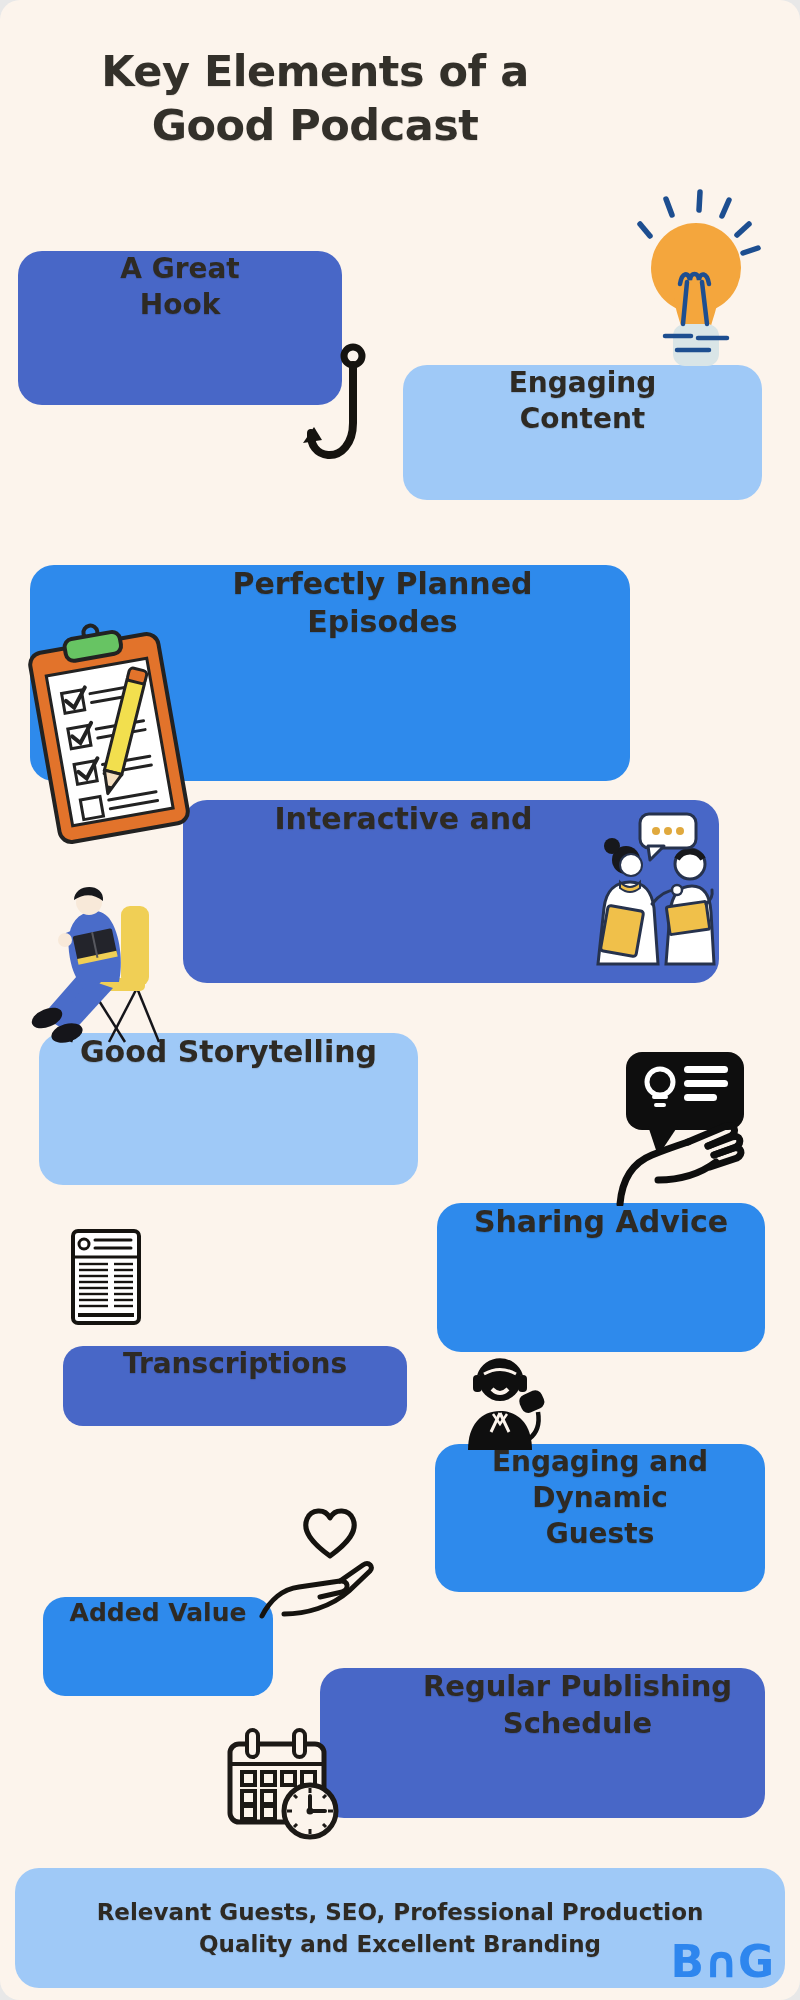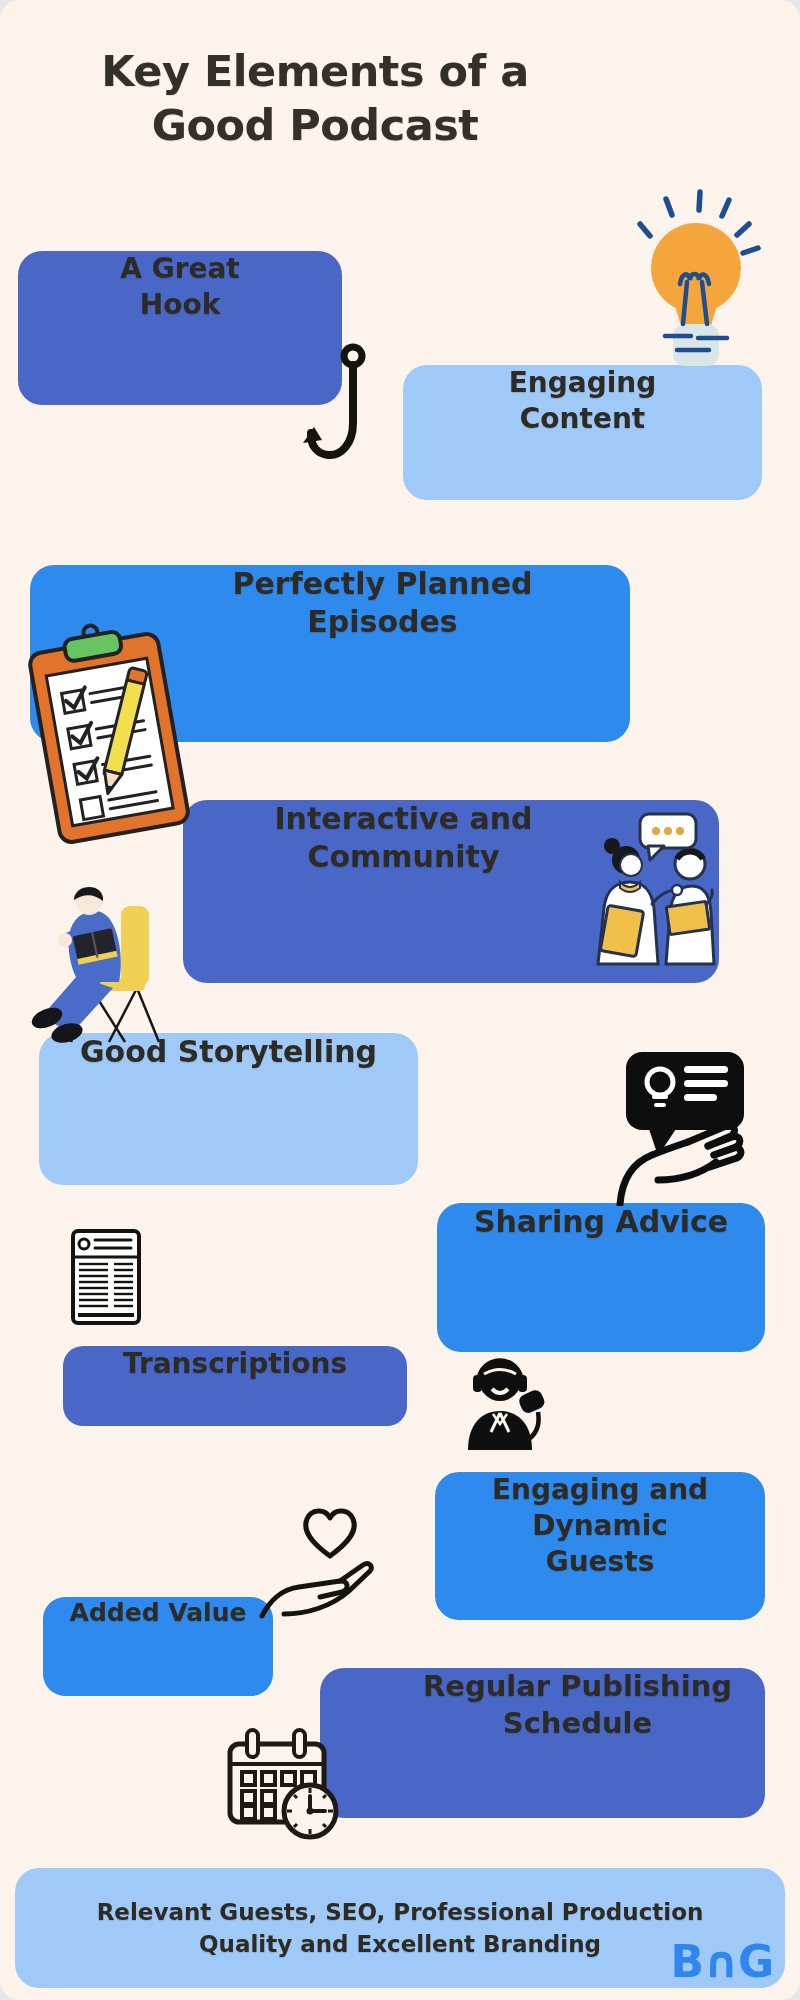--- a/index.html
+++ b/index.html
@@ -21,26 +21,26 @@
     position:absolute; display:flex; justify-content:center;
     text-align:center; font-weight:700; color:#2e2a24; border-radius:24px;
     line-height:1.28; text-shadow:0 1px 1px rgba(0,0,0,0.14);
   }
   .card .lbl span { display:block; }
   .indigo { background:#4867c7; }
   .bright { background:#2e8aec; }
   .light  { background:#9fc9f7; }
   .c0 { left:18px;  top:251px;  width:324px; height:154px; font-size:28px; }
   .c1 { left:403px; top:365px;  width:359px; height:135px; font-size:28px; }
-  .c2 { left:30px;  top:565px;  width:600px; height:177px; font-size:30px; padding-left:105px; }
+  .c2 { left:30px;  top:565px;  width:600px; height:216px; font-size:30px; padding-left:105px; }
   .c3 { left:183px; top:800px;  width:536px; height:183px; font-size:30px; padding-right:95px; }
   .c4 { left:39px;  top:1033px; width:379px; height:152px; font-size:30px; }
   .c5 { left:437px; top:1203px; width:328px; height:149px; font-size:30px; }
   .c6 { left:63px;  top:1346px; width:344px; height:80px;  font-size:28px; border-radius:20px; }
-  .c7 { left:435px; top:1444px; width:330px; height:148px; font-size:28px;margin-top:28px; }
+  .c7 { left:435px; top:1444px; width:330px; height:148px; font-size:28px; }
   .c8 { left:43px;  top:1597px; width:230px; height:99px;  font-size:25px; border-radius:22px; }
   .c9 { left:320px; top:1668px; width:445px; height:150px; font-size:29px; padding-left:70px; }
   .footer-bar {
     position:absolute; left:15px; top:1868px; width:770px; height:120px;
     background:#9fc9f7; border-radius:24px;
     display:flex; align-items:center; justify-content:center;
     font-weight:700; font-size:23px; color:#2e2a24; text-align:center;
     line-height:1.4; text-shadow:0 1px 1px rgba(0,0,0,0.12);
   }
   .footer-bar .lbl span { display:block; }
@@ -90,21 +90,20 @@
   <div class="card bright c2">
     <div class="lbl">
       <span>Perfectly Planned</span>
         <span>Episodes</span>
     </div>
   </div>
 
   <div class="card indigo c3">
     <div class="lbl">
       <span>Interactive and</span>
-        <span>Community</span>
     </div>
   </div>
 
   <div class="card light c4">
     <div class="lbl">
       <span>Good Storytelling</span>
     </div>
   </div>
 
   <div class="card bright c5">

